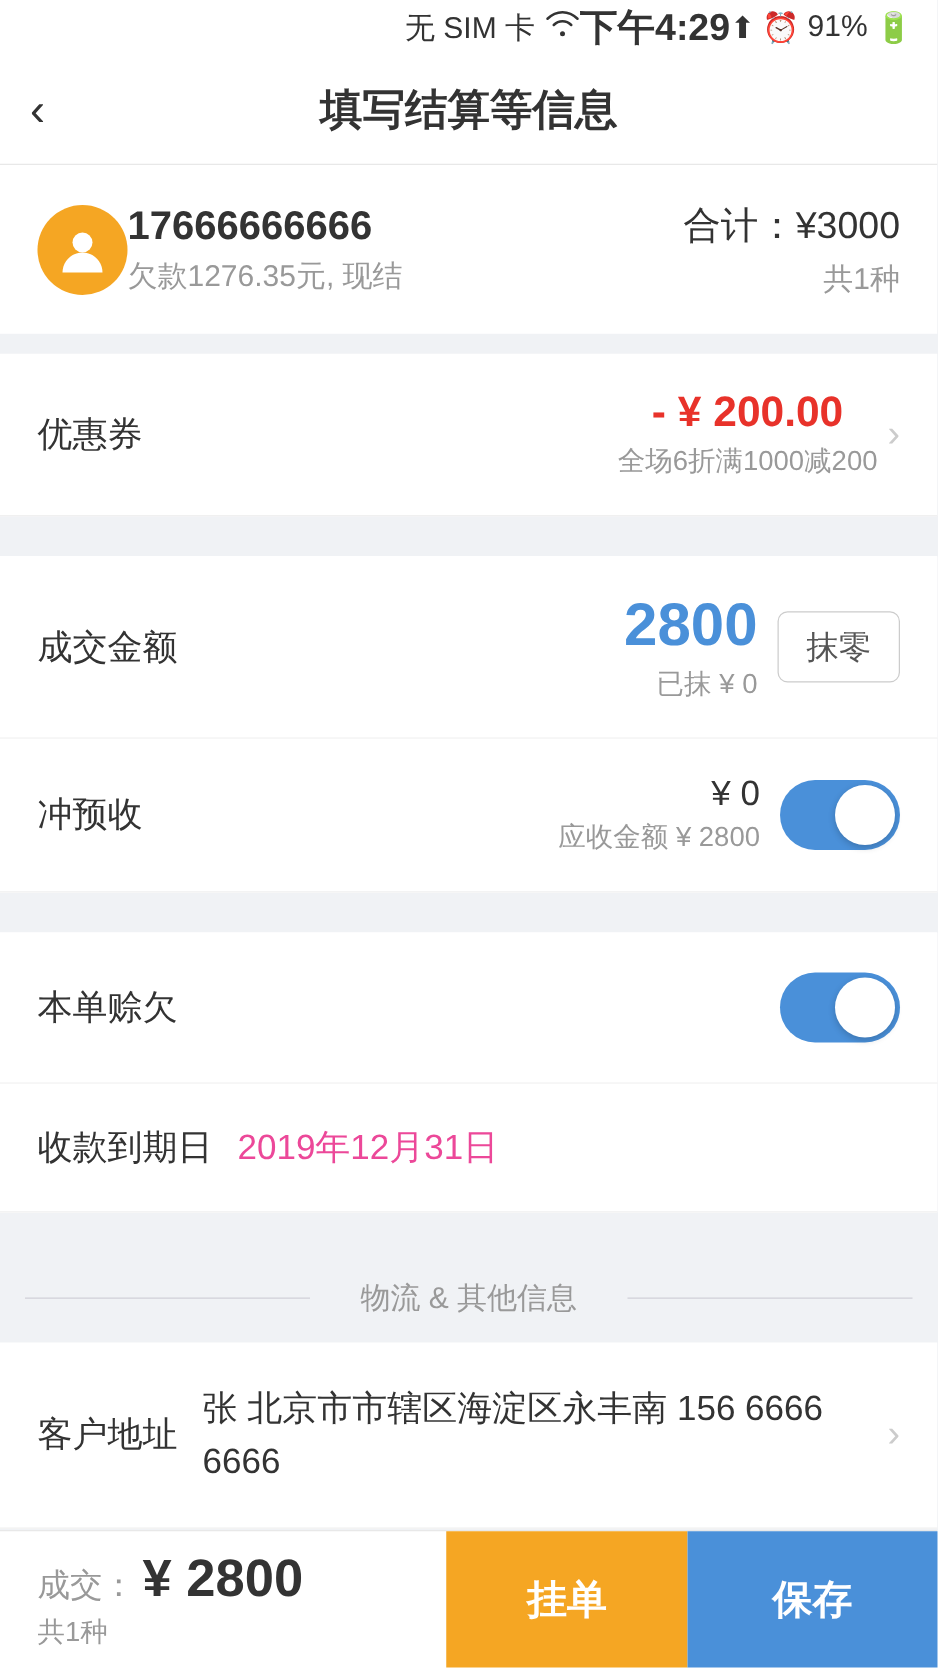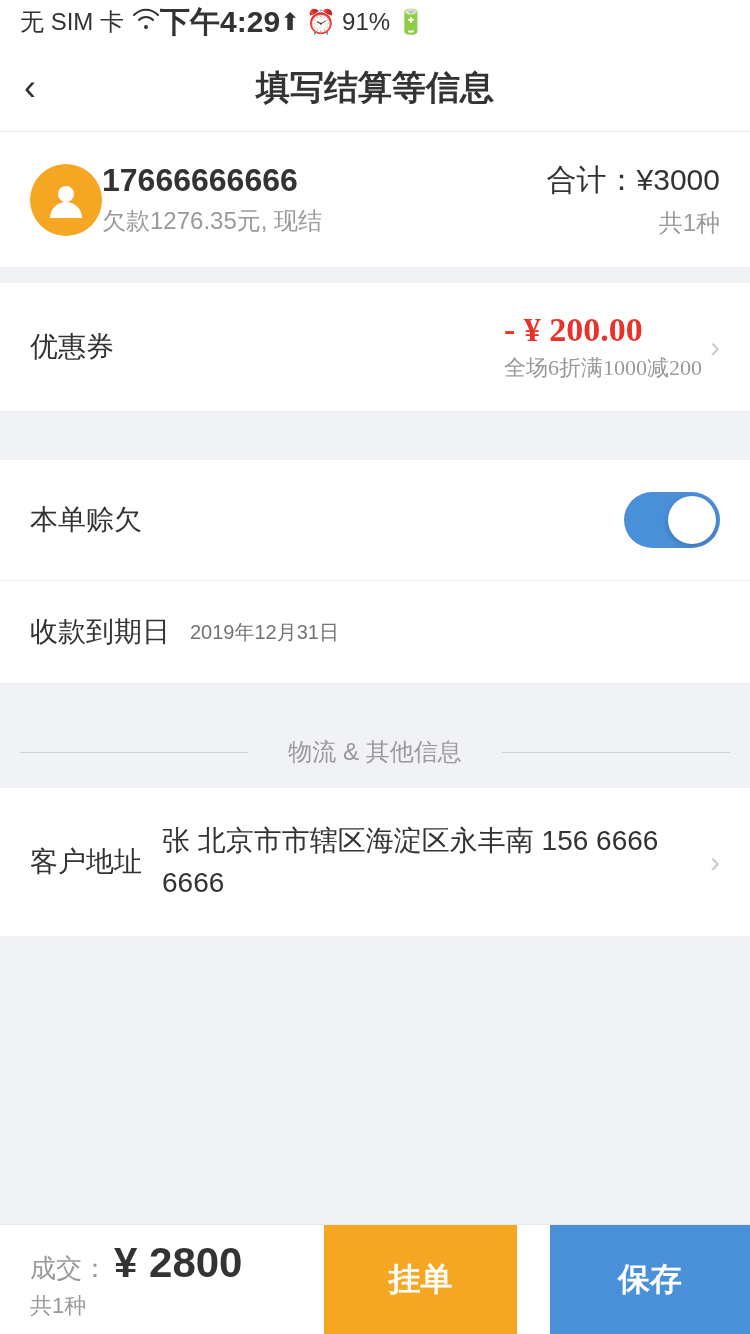--- a/index.html
+++ b/index.html
@@ -12,21 +12,21 @@
       font-size: 28px;
       color: #333;
     }
 
     
     .status-bar {
       height: 44px;
       background: #fff;
       display: flex;
       align-items: center;
-      justify-content: flex-start;
+      justify-content: flex-end;
       padding: 0 20px;
       font-size: 24px;
       color: #333;
     }
     .status-left { display: flex; align-items: center; gap: 8px; }
     .status-center { font-size: 30px; font-weight: 600; }
     .status-right { display: flex; align-items: center; gap: 6px; font-size: 24px; }
 
     
     .nav-bar {
@@ -116,21 +116,21 @@
       padding: 28px 30px;
       background: #fff;
       border-bottom: 1px solid #f0f0f0;
     }
     .coupon-label { font-size: 28px; color: #333; }
     .coupon-right {
       display: flex;
       align-items: center;
       gap: 8px;
     }
-    .coupon-value-col { text-align: left; font-family: Liberation Serif, serif; }
+    .coupon-value-col { text-align: center; }
     .coupon-amount {
       font-size: 34px;
       color: #e8322a;
       font-weight: 600;
     }
     .coupon-desc {
       font-size: 22px;
       color: #999;
       margin-top: 4px;
     }
@@ -223,21 +223,21 @@
     
     .due-row {
       display: flex;
       align-items: center;
       padding: 32px 30px;
       background: #fff;
       border-bottom: 1px solid #f0f0f0;
       gap: 20px;
     }
     .due-label { font-size: 28px; color: #333; }
-    .due-value { font-size: 20px; color: #737373; }
+    .due-value { font-size: 28px; color: #ec4899; }
 
     
     .divider-section {
       background: #f0f2f5;
       height: 16px;
     }
 
     
     .logistics-sep {
       background: #f0f2f5;
@@ -276,21 +276,20 @@
     .bottom-bar {
       position: fixed;
       bottom: 0;
       left: 0;
       width: 750px;
       height: 110px;
       background: #fff;
       display: flex;
       align-items: stretch;
       border-top: 1px solid #e8e8e8;
-      gap: 33px;
     }
     .bottom-info {
       flex: 1;
       display: flex;
       flex-direction: column;
       justify-content: center;
       padding: 0 30px;
     }
     .bottom-deal {
       font-size: 28px;
@@ -389,20 +388,45 @@
           <div class="coupon-amount">- ¥ 200.00</div>
           <div class="coupon-desc">全场6折满1000减200</div>
         </div>
         <span class="chevron-right">›</span>
       </div>
     </div>
   </div>
 
   <div class="divider-section"></div>
 
+  <div class="section-white">
+    <div class="deal-row">
+      <div class="deal-label">成交金额</div>
+      <div class="deal-right">
+        <div class="deal-amount-col">
+          <div class="deal-amount">2800</div>
+          <div class="deal-sub">已抹  ¥ 0</div>
+        </div>
+        <button class="round-zero-btn">抹零</button>
+      </div>
+    </div>
+
+    <div class="prepay-row">
+      <div class="prepay-label">冲预收</div>
+      <div class="prepay-right">
+        <div class="prepay-amount-col">
+          <div class="prepay-amount">¥ 0</div>
+          <div class="prepay-sub">应收金额 ¥ 2800</div>
+        </div>
+        <div class="toggle">
+          <div class="toggle-knob"></div>
+        </div>
+      </div>
+    </div>
+  </div>
 
   <div class="divider-section"></div>
 
   <div class="section-white">
     <div class="debt-row">
       <div class="debt-label">本单赊欠</div>
       <div class="toggle">
         <div class="toggle-knob"></div>
       </div>
     </div>

